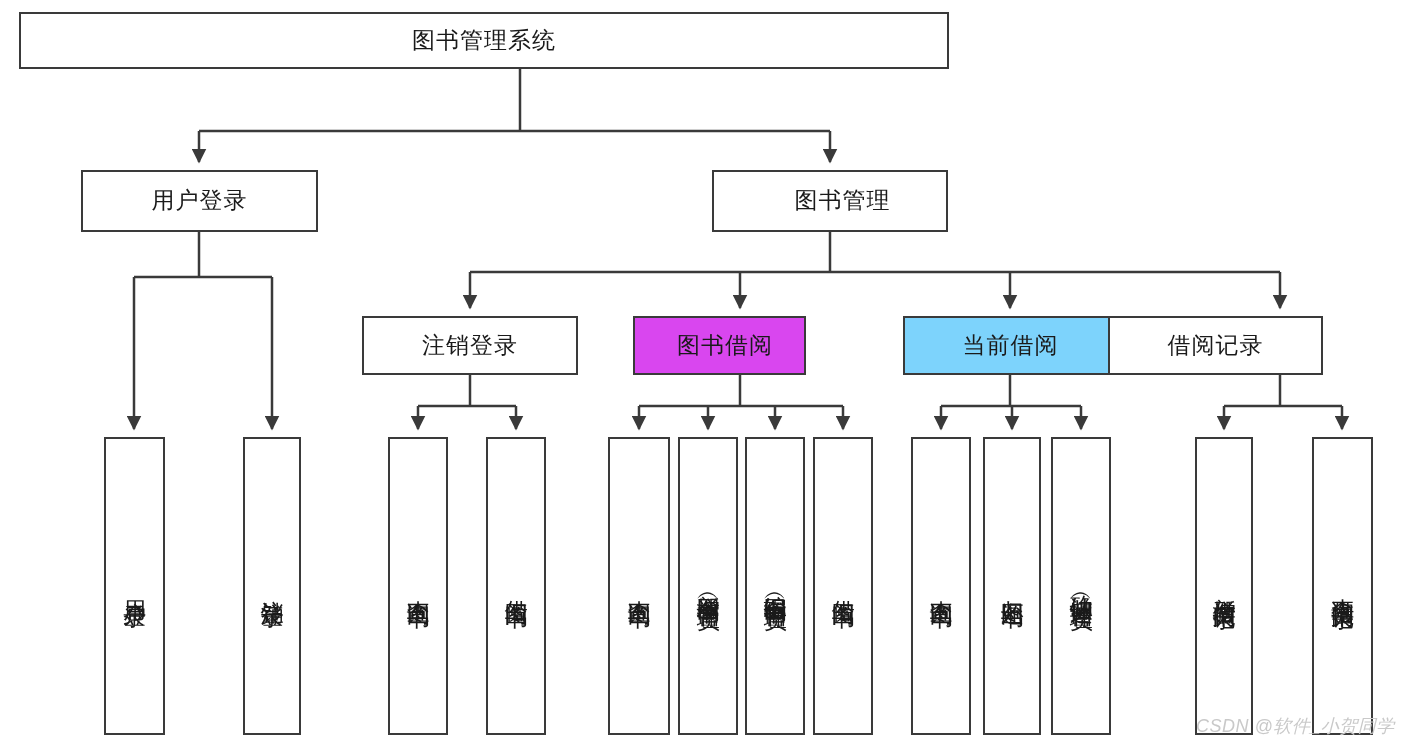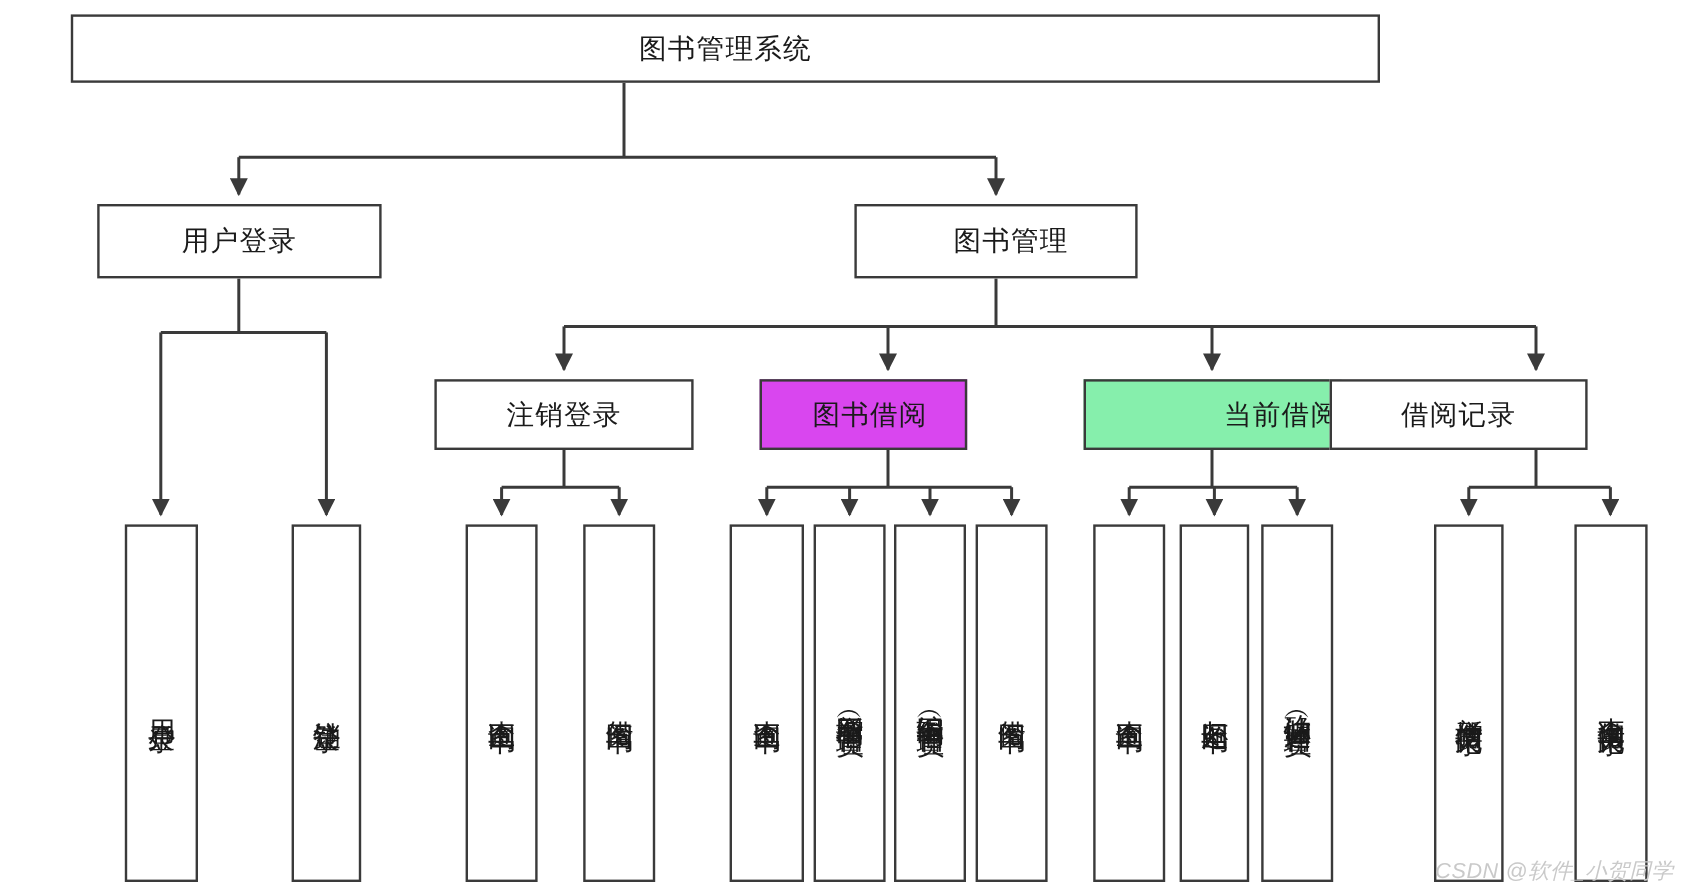--- a/index.html
+++ b/index.html
@@ -112,38 +112,38 @@
       <path d="M 1012 406 L 1012 429" marker-end="url(#arrow)"></path>
       <path d="M 1081 406 L 1081 429" marker-end="url(#arrow)"></path>
 
       <path d="M 1280 375 L 1280 406"></path>
       <path d="M 1224 406 L 1342 406"></path>
       <path d="M 1224 406 L 1224 429" marker-end="url(#arrow)"></path>
       <path d="M 1342 406 L 1342 429" marker-end="url(#arrow)"></path>
     </g>
   </svg>
 
-  <div class="node horiz" style="left: 19px; top: 12px; width: 1091px; height: 57px; border-color: rgb(58, 58, 58); background: rgb(255, 255, 255); color: rgb(26, 26, 26); margin-left: 40px;">
+  <div class="node horiz" style="left: 19px; top: 12px; width: 930px; height: 57px; border-color: rgb(58, 58, 58); background: rgb(255, 255, 255); color: rgb(26, 26, 26);">
     <span>图书管理系统</span>
   </div>
 
   <div class="node horiz" style="left: 81px; top: 170px; width: 237px; height: 62px; border-color: rgb(58, 58, 58); background: rgb(255, 255, 255); color: rgb(26, 26, 26);">
     <span>用户登录</span>
   </div>
   <div class="node horiz" style="left: 712px; top: 170px; width: 236px; height: 62px; border-color: rgb(58, 58, 58); background: rgb(255, 255, 255); color: rgb(26, 26, 26); padding-left: 25px;">
     <span>图书管理</span>
   </div>
 
   <div class="node horiz" style="left: 362px; top: 316px; width: 216px; height: 59px; border-color: rgb(58, 58, 58); background: rgb(255, 255, 255); color: rgb(26, 26, 26);">
     <span>注销登录</span>
   </div>
   <div class="node horiz" style="left: 633px; top: 316px; width: 173px; height: 59px; border-color: rgb(58, 58, 58); background: #d946ef; color: rgb(26, 26, 26); padding-left: 11px;">
     <span>图书借阅</span>
   </div>
-  <div class="node horiz" style="left: 903px; top: 316px; width: 215px; height: 59px; border-color: rgb(58, 58, 58); background: #86efac; color: rgb(26, 26, 26); justify-content: flex-end;">
+  <div class="node horiz" style="left: 903px; top: 316px; width: 215px; height: 59px; border-color: rgb(58, 58, 58); background: #7dd3fc; color: rgb(26, 26, 26);">
     <span>当前借阅</span>
   </div>
   <div class="node horiz" style="left: 1108px; top: 316px; width: 215px; height: 59px; border-color: rgb(58, 58, 58); background: rgb(255, 255, 255); color: rgb(26, 26, 26);">
     <span>借阅记录</span>
   </div>
 
   <div class="node vert" style="left: 104px; top: 437px; width: 61px; height: 298px; border-color: rgb(58, 58, 58); background: rgb(255, 255, 255); color: rgb(26, 26, 26);">
     <span class="vtext">用户登录</span>
   </div>
   <div class="node vert" style="left: 243px; top: 437px; width: 58px; height: 298px; border-color: rgb(58, 58, 58); background: rgb(255, 255, 255); color: rgb(26, 26, 26);">

